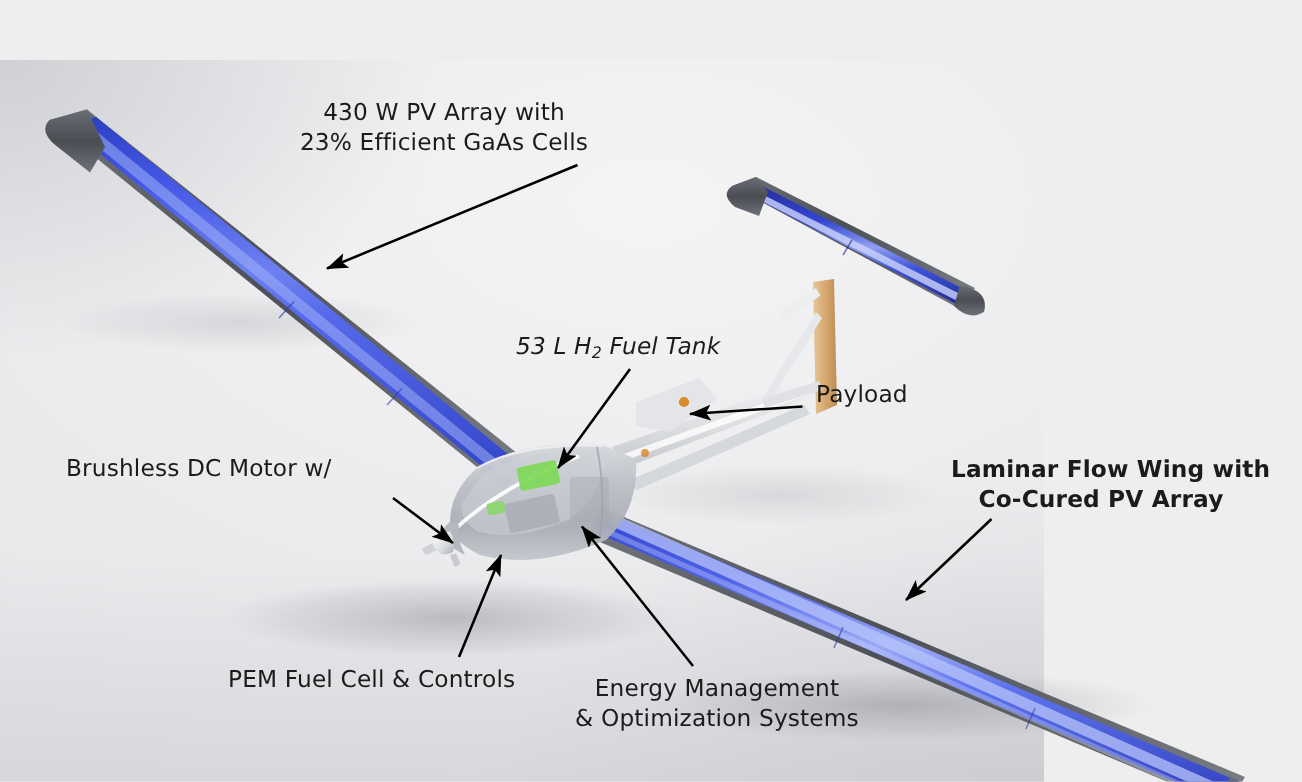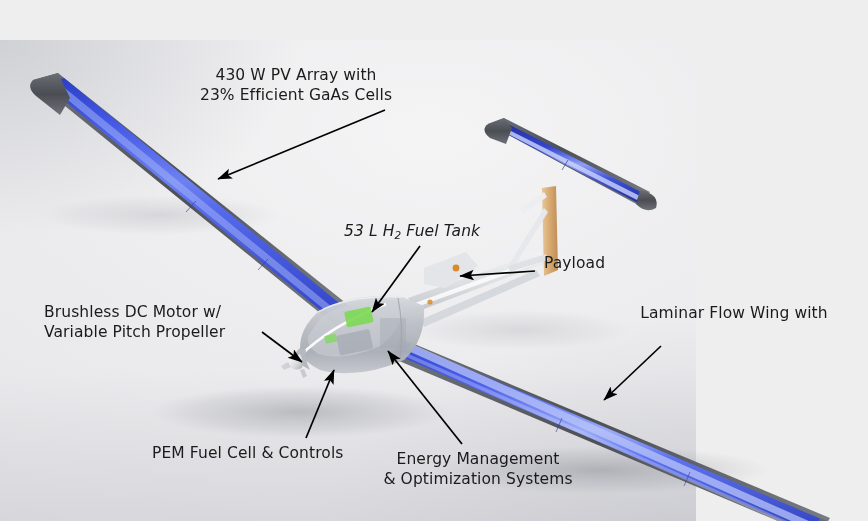--- a/index.html
+++ b/index.html
@@ -228,25 +228,25 @@
   <div class="lbl" style="left:344px;top:182px;width:190px;font-style:italic;">
     <span>53 L H</span><sub>2</sub><span> Fuel Tank</span>
   </div>
 
   <div class="lbl" style="left:544px;top:214px;width:100px;">
     <div>Payload</div>
   </div>
 
   <div class="lbl" style="left:44px;top:263px;width:220px;">
     <div>Brushless DC Motor w/</div>
-    <div>Variable Pitch Propeller</div>
-  </div>
-
-  <div class="lbl center" style="left:634px;top:264px;width:200px;">
+  </div>
+
+  <div class="lbl center" style="left:634px;top:264px;width:200px;font-weight:bold;">
     <div>Laminar Flow Wing with</div>
+    <div>Co-Cured PV Array</div>
   </div>
 
   <div class="lbl" style="left:152px;top:404px;width:220px;">
     <div>PEM Fuel Cell &amp; Controls</div>
   </div>
 
   <div class="lbl center" style="left:375px;top:410px;width:206px;">
     <div>Energy Management</div>
     <div>&amp; Optimization Systems</div>
   </div>

